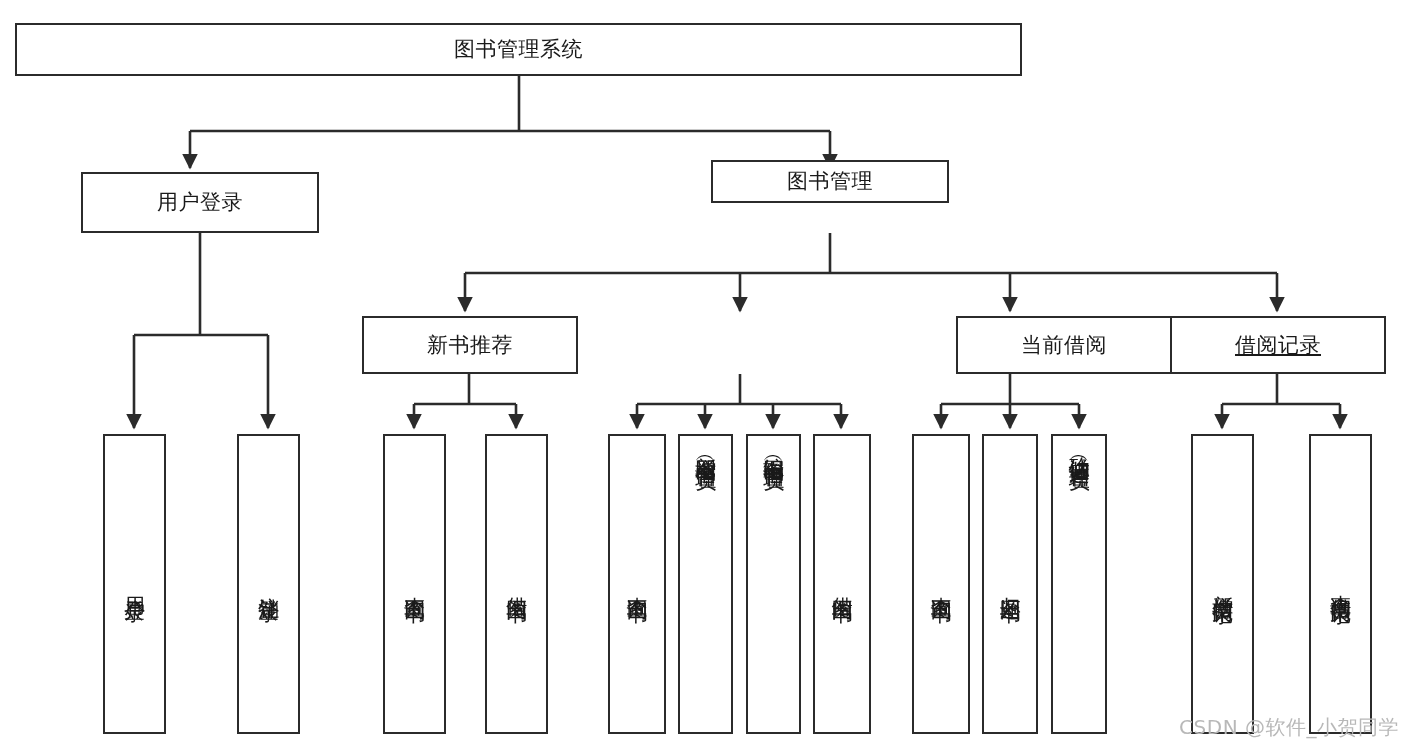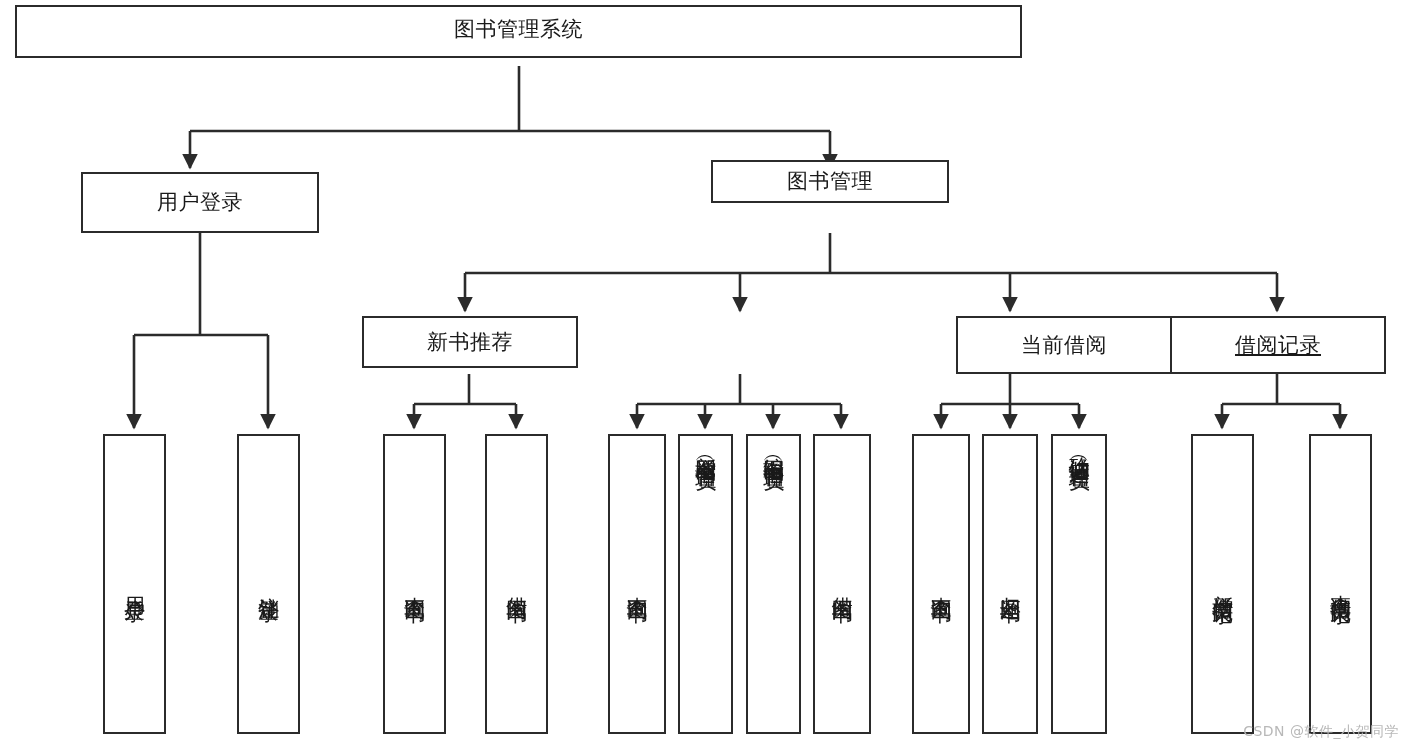--- a/index.html
+++ b/index.html
@@ -59,21 +59,21 @@
     letter-spacing: 2px;
   }
   .node.vertical.centered {
     align-items: center;
     padding-top: 0;
   }
   .watermark {
     position: absolute;
     right: 6px;
     bottom: 6px;
-    font-size: 14px;
+    font-size: 20px;
     color: #b8b8b8;
     white-space: nowrap;
     letter-spacing: 0.5px;
   }
 </style>
 </head>
 <body>
 
 <div id="diagram-root">
 
@@ -120,33 +120,33 @@
       <path d="M 1010 404 L 1010 428" marker-end="url(#arrow)"></path>
       <path d="M 1079 404 L 1079 428" marker-end="url(#arrow)"></path>
 
       <path d="M 1277 374 L 1277 404"></path>
       <path d="M 1222 404 L 1340 404"></path>
       <path d="M 1222 404 L 1222 428" marker-end="url(#arrow)"></path>
       <path d="M 1340 404 L 1340 428" marker-end="url(#arrow)"></path>
     </g>
   </svg>
 
-  <div class="node horizontal" style="left:15px; top:5px; width:1007px; height:53px;font-family:Liberation Mono, monospace;">
+  <div class="node horizontal" style="left:15px; top:23px; width:1007px; height:53px;">
     <span class="node-label">图书管理系统</span>
   </div>
 
   <div class="node horizontal" style="left:81px; top:172px; width:238px; height:61px;">
     <span class="node-label">用户登录</span>
   </div>
 
   <div class="node horizontal" style="left:711px; top:160px; width:238px; height:43px;">
     <span class="node-label">图书管理</span>
   </div>
 
-  <div class="node horizontal" style="left:362px; top:316px; width:216px; height:52px;">
+  <div class="node horizontal" style="left:362px; top:316px; width:216px; height:58px;">
     <span class="node-label">新书推荐</span>
   </div>
 
 
   <div class="node horizontal" style="left:956px; top:316px; width:216px; height:58px;">
     <span class="node-label">当前借阅</span>
   </div>
 
   <div class="node horizontal" style="left:1170px; top:316px; width:216px; height:58px;text-decoration:underline;">
     <span class="node-label">借阅记录</span>

